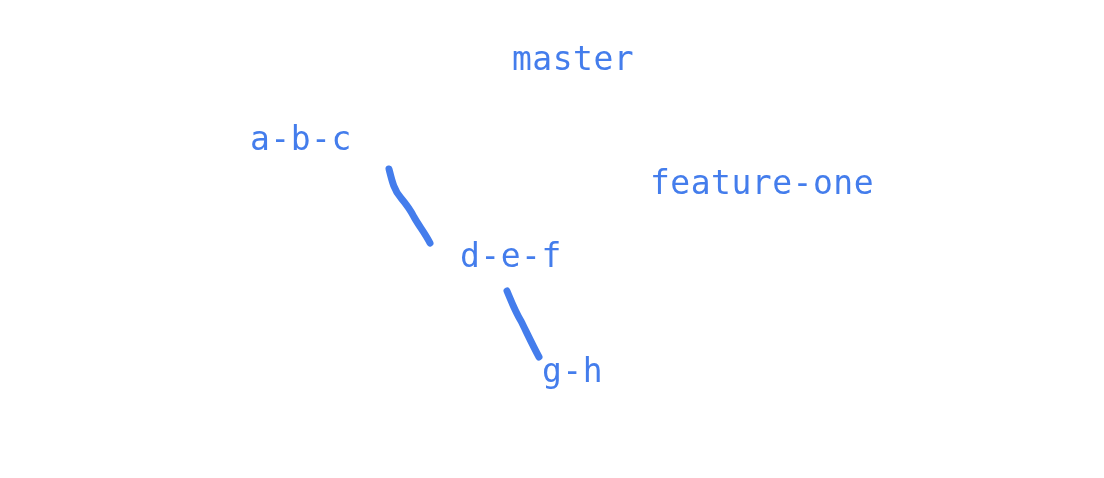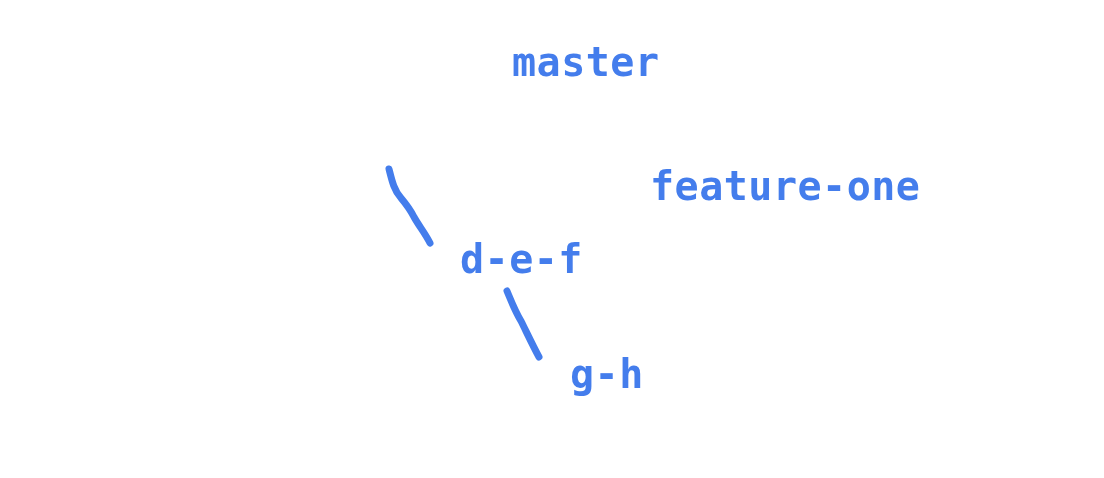--- a/index.html
+++ b/index.html
@@ -26,40 +26,40 @@
   .connector-svg path {
     fill: none;
     stroke: var(--accent, #447dec);
     stroke-width: 7;
     stroke-linecap: round;
     stroke-linejoin: round;
   }
   .label {
     position: absolute;
     color: var(--accent, #447dec);
-    font-size: 40px;
+    font-size: 33px;
     line-height: 1;
     white-space: nowrap;
     letter-spacing: 0.5px;
-    font-weight: bold;
   }
 </style>
 </head>
 <body>
 
 <div class="canvas">
 
   <svg class="connector-svg" viewBox="0 0 1104 478" xmlns="http://www.w3.org/2000/svg">
     <path d="M 389 169 C 392 181 394 190 401 198 C 406 204 410 209 414 217 C 419 226 425 233 430 243"></path>
     <path d="M 507 291 C 512 303 515 311 521 321 C 526 331 533 346 539 357"></path>
   </svg>
 
   <div class="label" style="left: 512px; top: 42px;">master</div>
 
+  <div class="label" style="left: 250px; top: 122px;">a-b-c</div>
 
   <div class="label" style="left: 650px; top: 166px; text-align: center;">feature-one</div>
 
   <div class="label" style="left: 428px; top: 239px; margin-left: 32px;">d-e-f</div>
 
 
-  <div class="label" style="left: 570px; top: 354px;">g-h</div>
+  <div class="label" style="left: 542px; top: 354px;">g-h</div>
 
 </div>
 
 </body></html>

